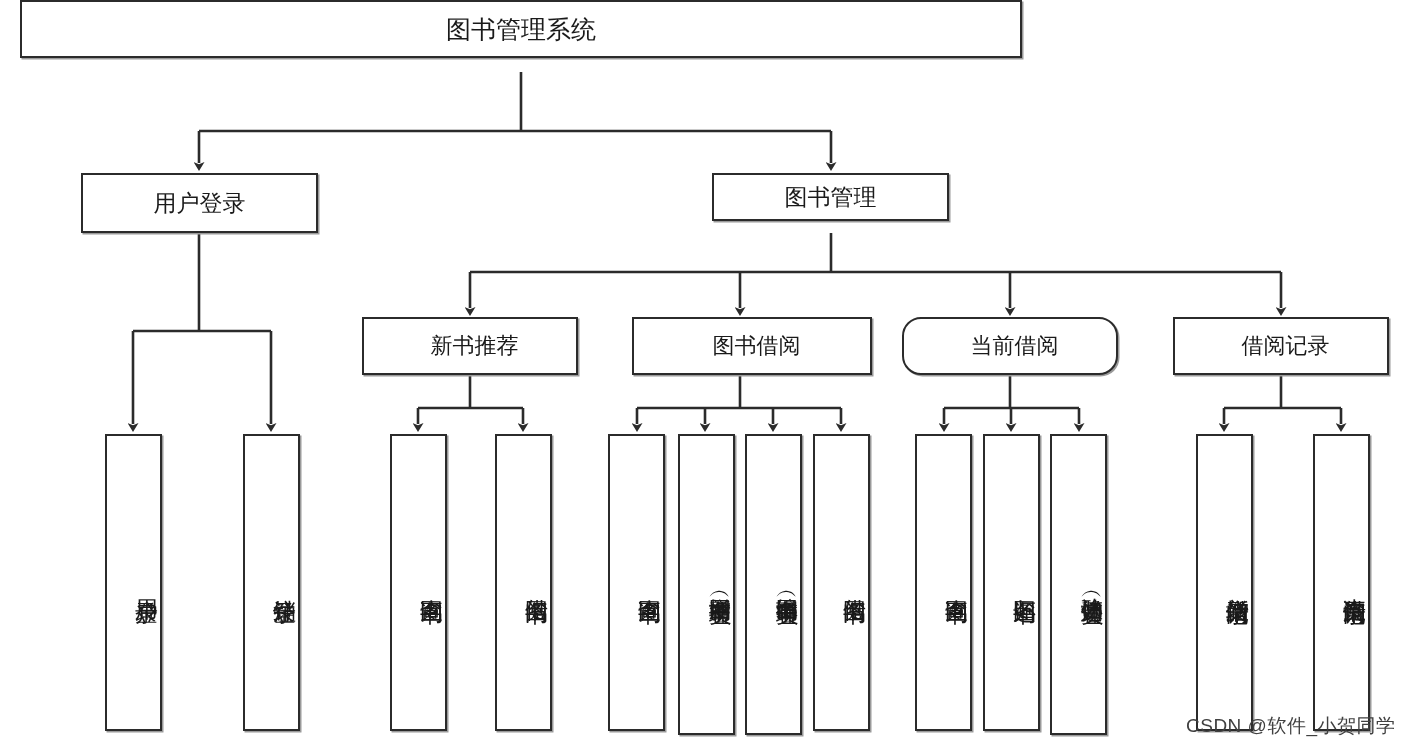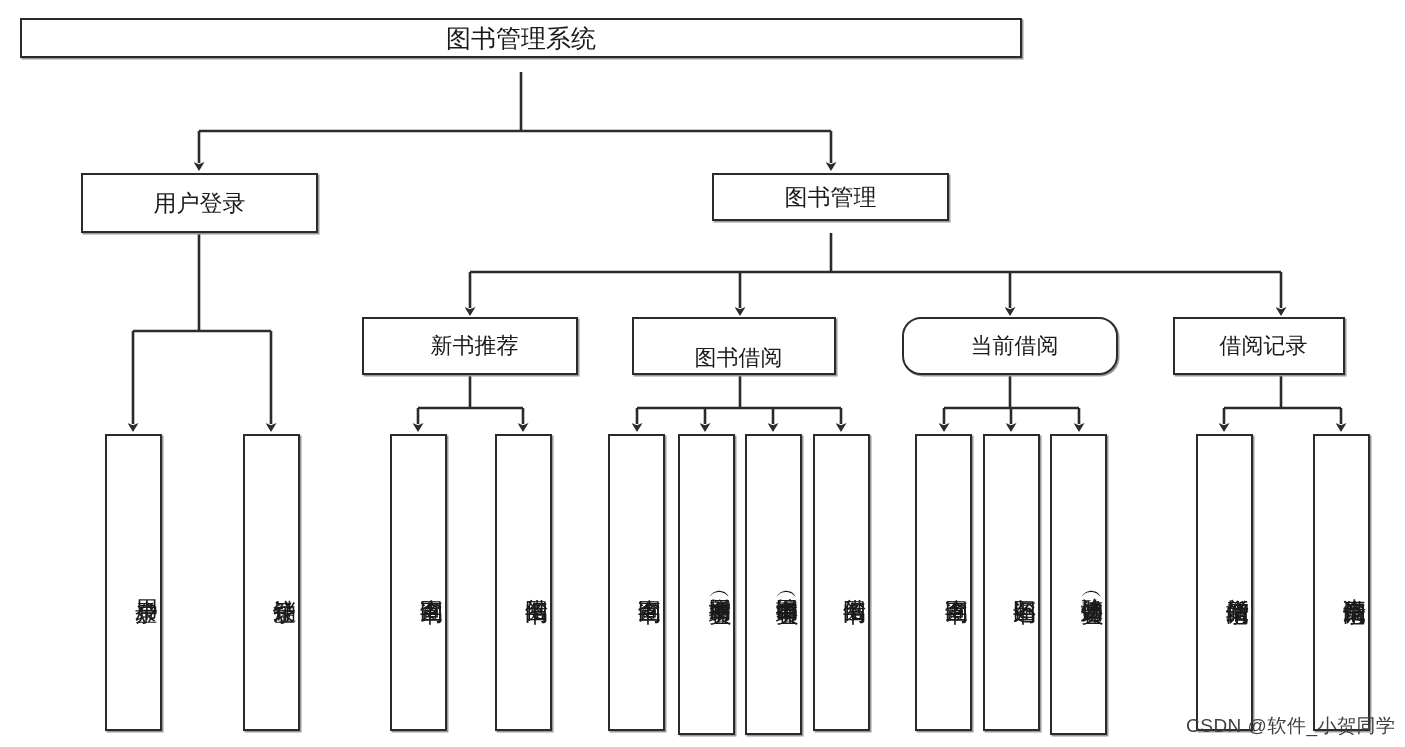--- a/index.html
+++ b/index.html
@@ -118,41 +118,41 @@
       <path d="M1011,408 L1011,424" marker-end="url(#arrow)"></path>
       <path d="M1079,408 L1079,424" marker-end="url(#arrow)"></path>
 
       <path d="M1281,375 L1281,408"></path>
       <path d="M1224,408 L1341,408"></path>
       <path d="M1224,408 L1224,424" marker-end="url(#arrow)"></path>
       <path d="M1341,408 L1341,424" marker-end="url(#arrow)"></path>
     </g>
   </svg>
 
-  <div class="node root" style="left:20px; top:18px; width:1002px; height:40px;">
+  <div class="node root" style="left:20px; top:0; width:1002px; height:58px;">
     <span>图书管理系统</span>
   </div>
 
   <div class="node level1" style="left:81px; top:173px; width:237px; height:60px;">
     <span>用户登录</span>
   </div>
   <div class="node level1" style="left:712px; top:173px; width:237px; height:48px;">
     <span>图书管理</span>
   </div>
 
   <div class="node level2" style="left:362px; top:317px; width:216px; height:58px;">
     <span>新书推荐</span>
   </div>
-  <div class="node level2" style="left:632px; top:317px; width:204px; height:58px;align-items:flex-end;">
+  <div class="node level2" style="left:632px; top:317px; width:240px; height:58px;">
     <span>图书借阅</span>
   </div>
   <div class="node level2" style="left:902px; top:317px; width:216px; height:58px;border-radius:19px;">
     <span>当前借阅</span>
   </div>
-  <div class="node level2" style="left:1173px; top:317px; width:172px; height:58px;">
+  <div class="node level2" style="left:1173px; top:317px; width:216px; height:58px;">
     <span>借阅记录</span>
   </div>
 
   <div class="node leaf" style="left:105px; top:434px; width:57px; height:297px;">
     <span>用户登录</span>
   </div>
   <div class="node leaf" style="left:243px; top:434px; width:57px; height:297px;">
     <span>注销登录</span>
   </div>
 

